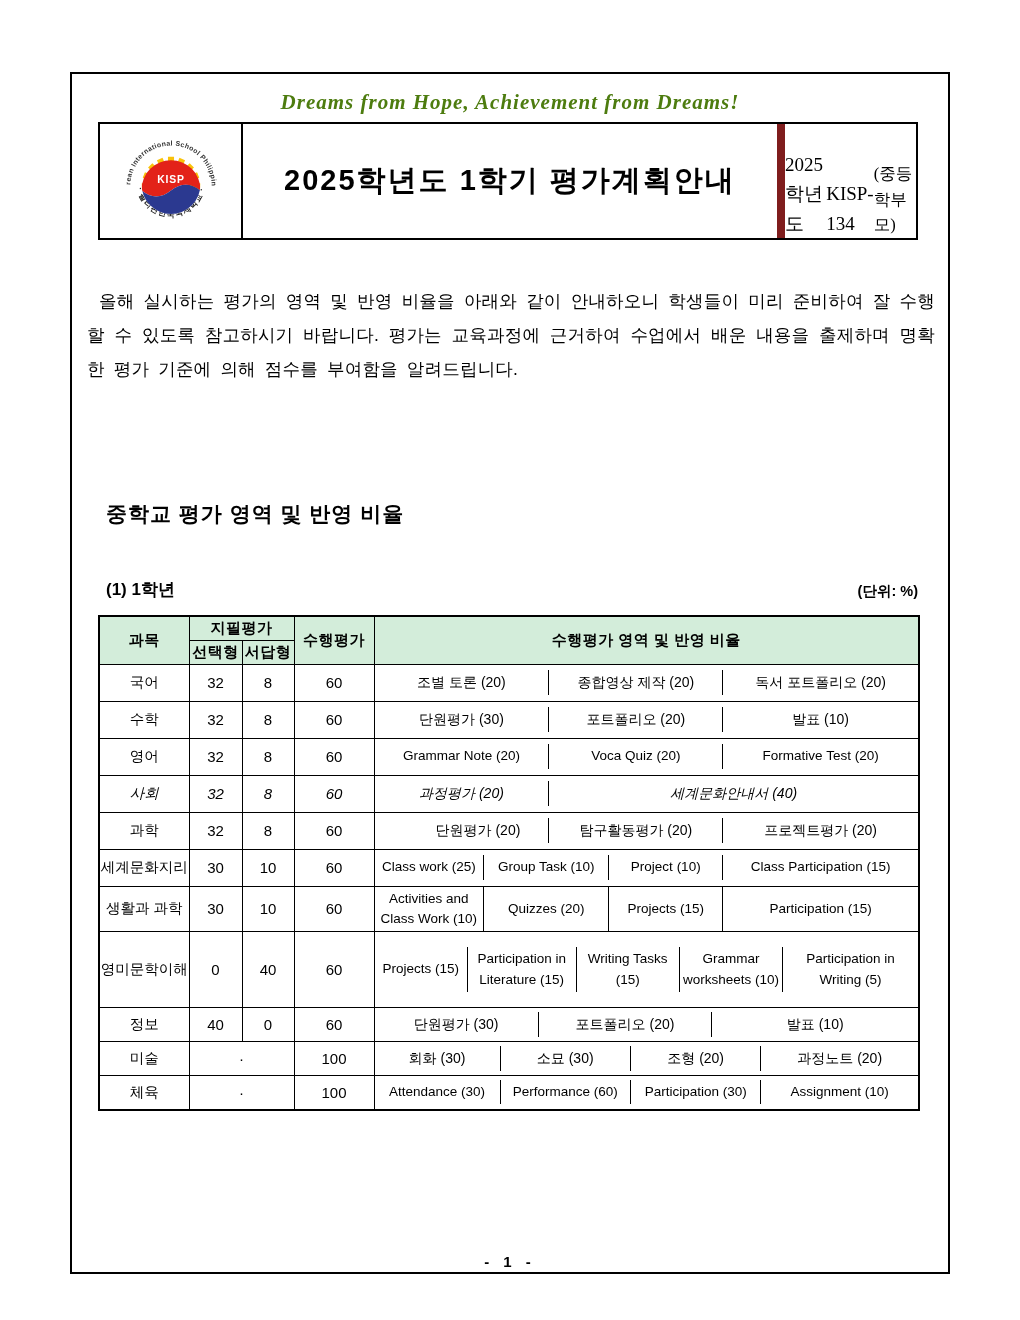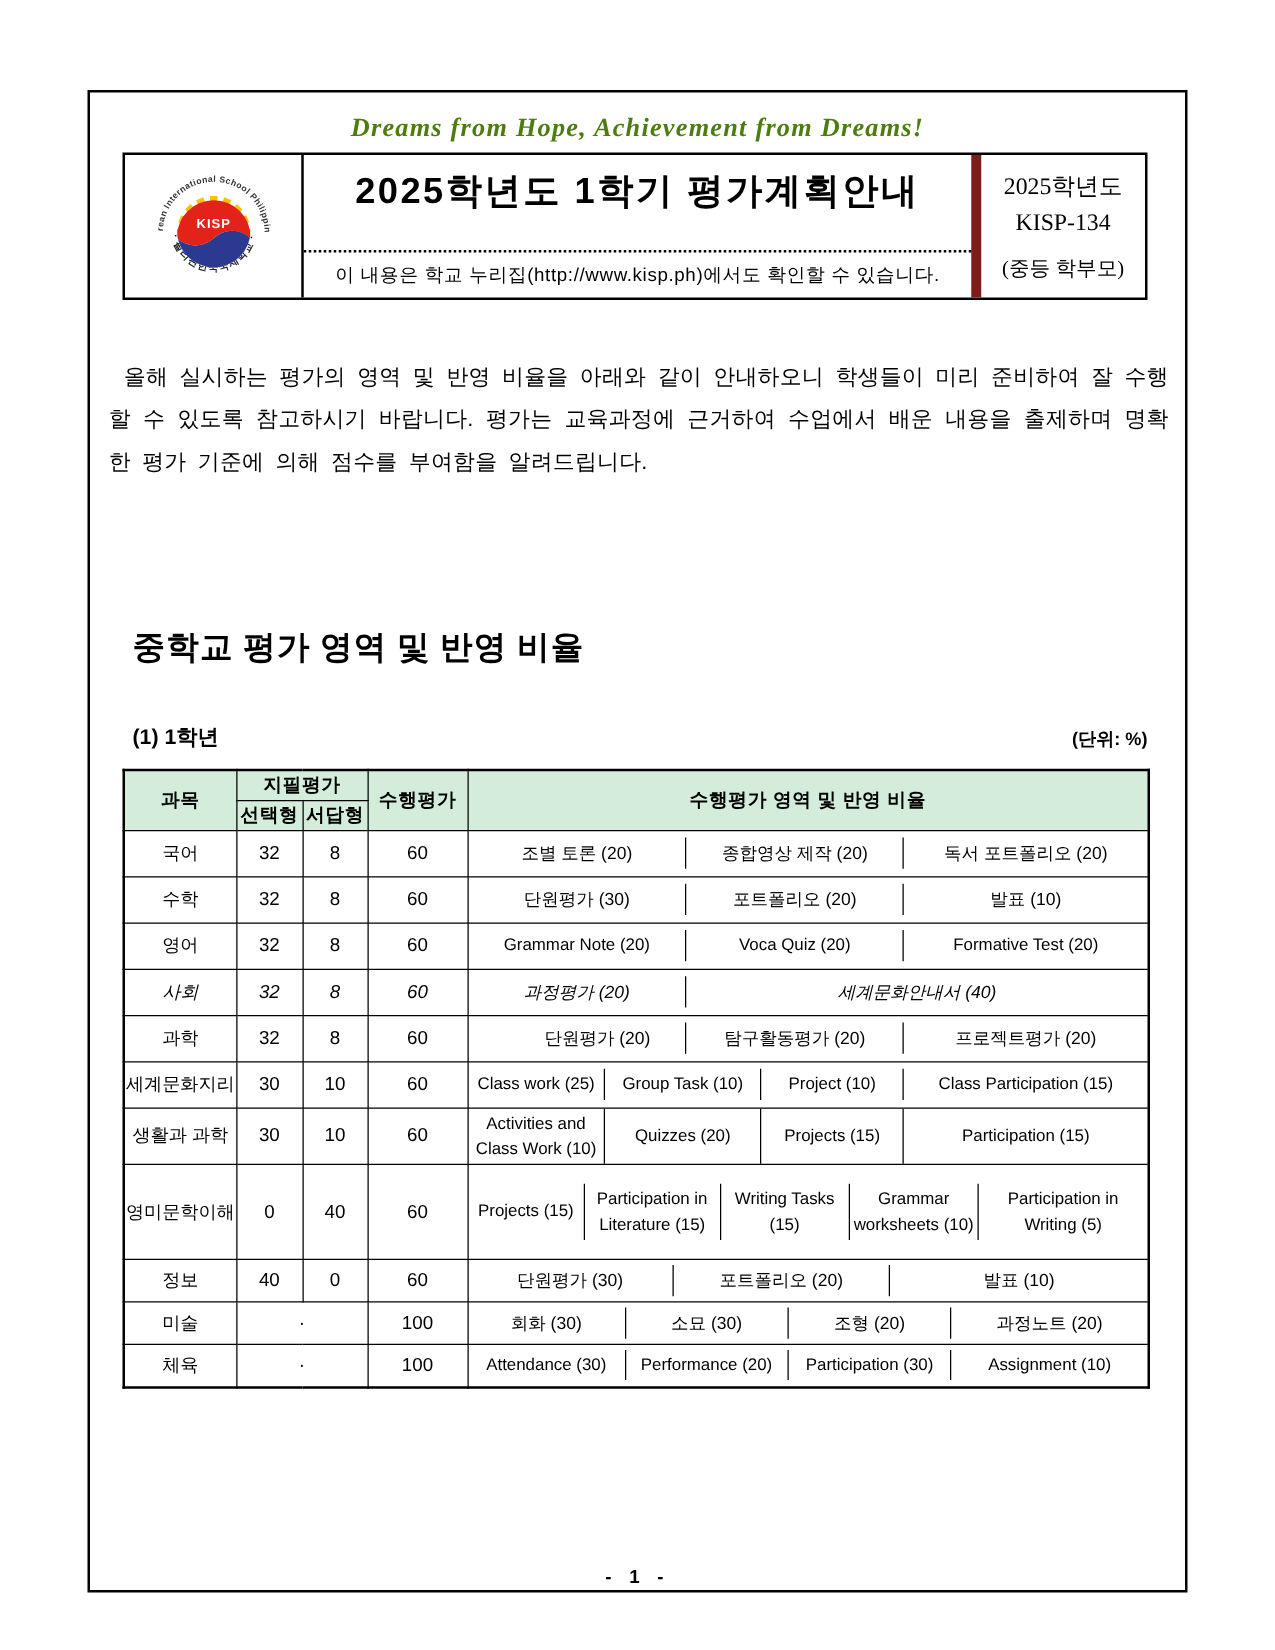--- a/index.html
+++ b/index.html
@@ -13,30 +13,30 @@
 
   
   .header-box{position:absolute;left:26px;top:48px;width:820px;height:118px;
               border:2px solid #000;display:flex;box-sizing:border-box;}
   .logo-cell{flex:0 0 143px;border-right:2px solid #000;display:flex;align-items:center;justify-content:center;box-sizing:border-box;}
   .title-cell{flex:1 1 auto;display:flex;flex-direction:column;box-sizing:border-box;border-right:8px solid #7f1d1d;gap:18px;}
   .title-main{flex:1 1 auto;display:flex;align-items:center;justify-content:center;
               font-size:29px;font-weight:bold;letter-spacing:2px;}
   .title-sub{flex:0 0 36px;border-top:2px dotted #000;display:flex;align-items:center;justify-content:center;
              font-size:15px;letter-spacing:0.5px;}
-  .doc-cell{flex:0 0 131px;display:flex;flex-direction:column;align-items:center;justify-content:center;
+  .doc-cell{flex:0 0 131px;display:flex;flex-direction:row;align-items:flex-end;justify-content:center;
             font-family:"Liberation Serif",serif;font-size:19px;line-height:1.55;box-sizing:border-box;}
   .doc-audience{font-size:16.5px;margin-top:8px;}
 
   
   .body-text{position:absolute;left:15px;top:210px;width:848px;
              font-size:17.5px;line-height:34px;text-align:justify;word-spacing:4px;letter-spacing:0.2px;}
   .body-text p{margin:0;text-indent:12px;}
 
-  .section-title{position:absolute;left:34px;top:426px;font-size:26px;font-weight:bold;letter-spacing:1px;margin:0;font-family:Liberation Serif, serif;}
+  .section-title{position:absolute;left:34px;top:426px;font-size:21px;font-weight:bold;letter-spacing:1px;margin:0;}
 
   .grade-row{position:absolute;left:34px;top:504px;width:812px;display:flex;justify-content:space-between;align-items:flex-end;}
   .grade-label{font-size:17px;font-weight:bold;}
   .unit-label{font-size:14.5px;font-weight:bold;}
 
   
   table.eval{position:absolute;left:26px;top:541px;width:820px;border-collapse:collapse;
              border:2.5px solid #000;table-layout:fixed;}
   table.eval th,table.eval td{border:1.7px solid #000;padding:0;box-sizing:border-box;}
   table.eval th{background:#d3edda;font-size:15px;font-weight:bold;height:24px;letter-spacing:0.5px;}
@@ -91,21 +91,20 @@
             <line x1="80" y1="66" x2="94" y2="66"></line>
           </g>
           <path d="M26,70 A34,34 0 0 1 94,70 L94,71 C83,62 71,62 60,71 C49,80 37,80 26,71 Z" fill="#e32219"></path>
           <path d="M26,71 C37,80 49,80 60,71 C71,62 83,62 94,71 L94,100 L26,100 Z" fill="#2b3990"></path>
           <text x="60" y="62" text-anchor="middle" class="kisp-label">KISP</text>
         </g>
       </svg>
     </div>
     <div class="title-cell">
       <div class="title-main">2025학년도 1학기 평가계획안내</div>
-      <div class="title-sub">이 내용은 학교 누리집(http://www.kisp.ph)에서도 확인할 수 있습니다.</div>
     </div>
     <div class="doc-cell">
       <div>2025학년도</div>
       <div>KISP-134</div>
       <div class="doc-audience">(중등 학부모)</div>
     </div>
   </div>
 
   <div class="body-text">
     <p>올해 실시하는 평가의 영역 및 반영 비율을 아래와 같이 안내하오니 학생들이 미리 준비하여 잘 수행할 수 있도록 참고하시기 바랍니다. 평가는 교육과정에 근거하여 수업에서 배운 내용을 출제하며 명확한 평가 기준에 의해 점수를 부여함을 알려드립니다.</p>
@@ -272,21 +271,21 @@
             </div>
           </td>
         </tr>
         <tr style="height: 34px;">
           <td class="subject">체육</td>
           <td class="num" colspan="2">·</td>
           <td class="num">100</td>
           <td class="area-cell">
             <div class="area-row">
               <div class="area-box en" style="flex-basis: 23%;">Attendance (30)</div>
-              <div class="area-box en" style="flex-basis: 24%;">Performance (20)</div>
+              <div class="area-box en" style="flex-basis: 24%;">Performance (60)</div>
               <div class="area-box en" style="flex-basis: 24%;">Participation (30)</div>
               <div class="area-box en" style="flex-basis: 29%; text-align: right;">Assignment (10)</div>
             </div>
           </td>
         </tr>
       </tbody>
   </table>
 
   <div class="footer">- 1 -</div>
 

